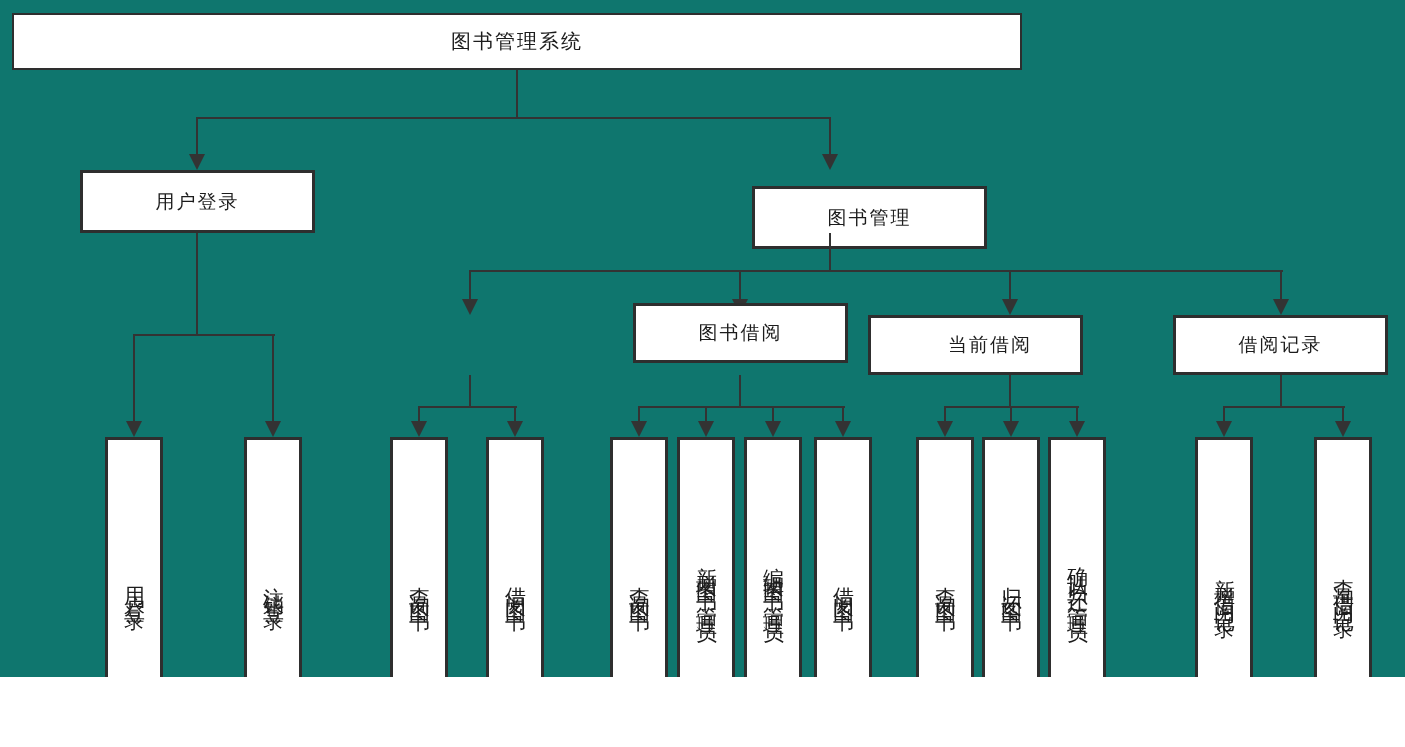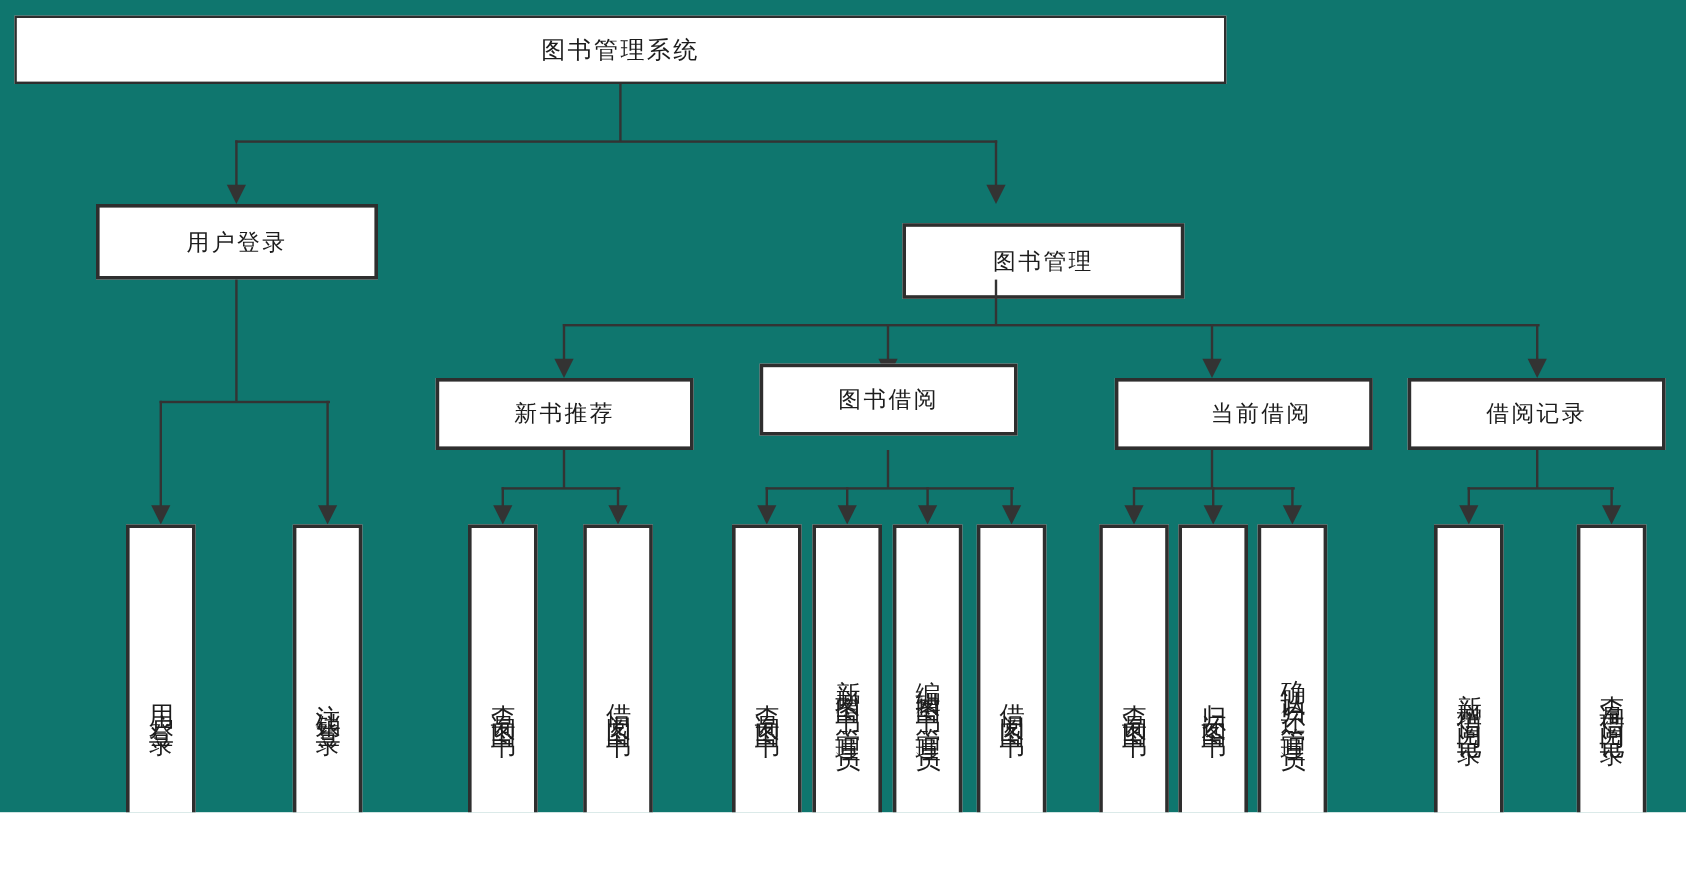--- a/index.html
+++ b/index.html
@@ -61,27 +61,24 @@
   <div class="drop" style="left:126px;top:334px;height:103px;"></div>
   <div class="drop" style="left:265px;top:334px;height:103px;"></div>
 
   <div class="vline" style="left:829px;top:233px;height:38px;"></div>
   <div class="hline" style="left:469px;top:270px;width:814px;"></div>
   <div class="drop" style="left:462px;top:270px;height:45px;"></div>
   <div class="drop" style="left:732px;top:270px;height:45px;"></div>
   <div class="drop" style="left:1002px;top:270px;height:45px;"></div>
   <div class="drop" style="left:1273px;top:270px;height:45px;"></div>
 
-  <div class="node lvl" style="left:363px;top:315px;width:215px;height:60px;">
-    <span>新书推荐</span>
-  </div>
   <div class="node lvl" style="left:633px;top:303px;width:215px;height:60px;">
     <span>图书借阅</span>
   </div>
-  <div class="node lvl" style="left:929px;top:315px;width:215px;height:60px;padding-left:29px;">
+  <div class="node lvl" style="left:868px;top:315px;width:215px;height:60px;padding-left:29px;">
     <span>当前借阅</span>
   </div>
   <div class="node lvl" style="left:1173px;top:315px;width:215px;height:60px;">
     <span>借阅记录</span>
   </div>
 
   <div class="vline" style="left:469px;top:375px;height:32px;"></div>
   <div class="hline" style="left:418px;top:406px;width:99px;"></div>
   <div class="drop" style="left:411px;top:406px;height:31px;"></div>
   <div class="drop" style="left:507px;top:406px;height:31px;"></div>

